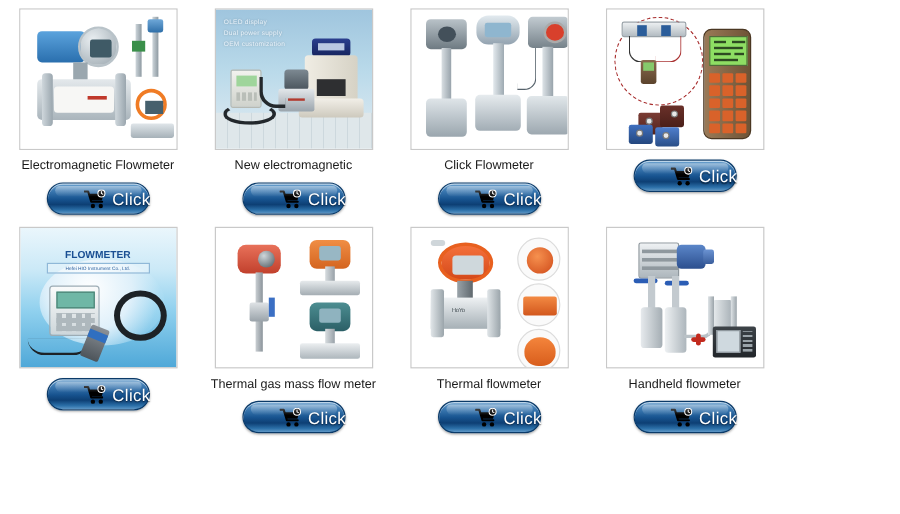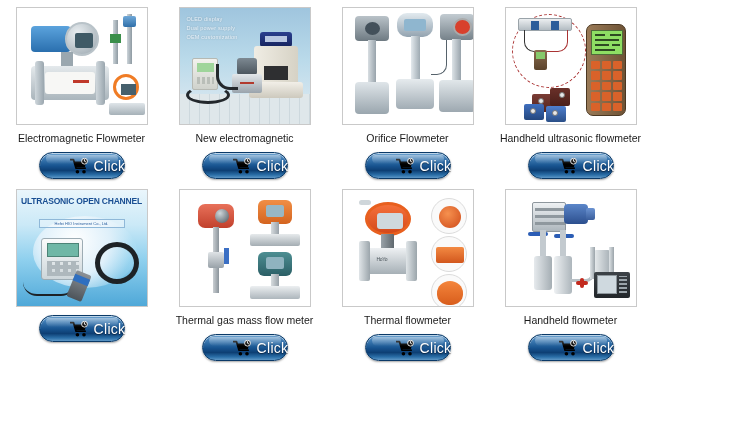--- a/index.html
+++ b/index.html
@@ -504,21 +504,21 @@
               </div>
             <div class="vx vx3">
                 <div class="h">
                   <i></i>
                 </div>
                 <div class="st"></div>
                 <div class="fl"></div>
               </div>
           </div>
         </div>
-        <div class="caption">Orifice Flowmeter</div>
+        <div class="caption">Click Flowmeter</div>
         <div class="click-btn">
           <svg class="cart-icon" viewBox="0 0 22 18">
             <path d="M0.5 1.5 L4 1.5 L7 11.5 L17.5 11.5" fill="none" stroke="#000" stroke-width="2" stroke-linecap="round" stroke-linejoin="round"></path>
             <path d="M4.6 3.8 L19 3.8 L17.2 10.2 L6.4 10.2 Z" fill="#000"></path>
             <circle cx="8.6" cy="15.6" r="2.1" fill="#000"></circle>
             <circle cx="16.2" cy="15.6" r="2.1" fill="#000"></circle>
             <circle cx="16.8" cy="3.4" r="3.4" fill="#000" stroke="#fff" stroke-width="1"></circle>
             <path d="M16.8 1.6 L16.8 3.5 L18.2 4.2" fill="none" stroke="#fff" stroke-width="1" stroke-linecap="round"></path>
           </svg>
           <span class="click-label">Click</span>
@@ -568,21 +568,20 @@
             <div class="hh-t1"></div>
             <div class="hh-t2"></div>
             <div class="hh-t3"></div>
             <div class="hh-t4"></div>
             <div class="dotc" style="left:32px;top:90px;width:6px;height:6px"></div>
             <div class="dotc" style="left:53px;top:84px;width:6px;height:6px"></div>
             <div class="dotc" style="left:24px;top:100px;width:6px;height:6px"></div>
             <div class="dotc" style="left:46px;top:102px;width:6px;height:6px"></div>
           </div>
         </div>
-        <div class="caption">Handheld ultrasonic flowmeter</div>
         <div class="click-btn">
           <svg class="cart-icon" viewBox="0 0 22 18">
             <path d="M0.5 1.5 L4 1.5 L7 11.5 L17.5 11.5" fill="none" stroke="#000" stroke-width="2" stroke-linecap="round" stroke-linejoin="round"></path>
             <path d="M4.6 3.8 L19 3.8 L17.2 10.2 L6.4 10.2 Z" fill="#000"></path>
             <circle cx="8.6" cy="15.6" r="2.1" fill="#000"></circle>
             <circle cx="16.2" cy="15.6" r="2.1" fill="#000"></circle>
             <circle cx="16.8" cy="3.4" r="3.4" fill="#000" stroke="#fff" stroke-width="1"></circle>
             <path d="M16.8 1.6 L16.8 3.5 L18.2 4.2" fill="none" stroke="#fff" stroke-width="1" stroke-linecap="round"></path>
           </svg>
           <span class="click-label">Click</span>
@@ -590,21 +589,21 @@
       </div>
 
     </div>
 
     <div class="row row-2">
 
       <div class="cell">
         <div class="thumb">
           <div class="thumb-inner art-oc">
             <div class="oc-orb"></div>
-            <div class="oc-t1">ULTRASONIC OPEN CHANNEL</div>
+            <div class="oc-t2">FLOWMETER</div>
             <div class="oc-t3">Hefei HIO Instrument Co., Ltd.</div>
             <div class="oc-dev">
                 <i></i>
                 <u></u>
               </div>
             <div class="oc-coil"></div>
             <div class="oc-line"></div>
             <div class="oc-sens">
                 <i></i>
               </div>

